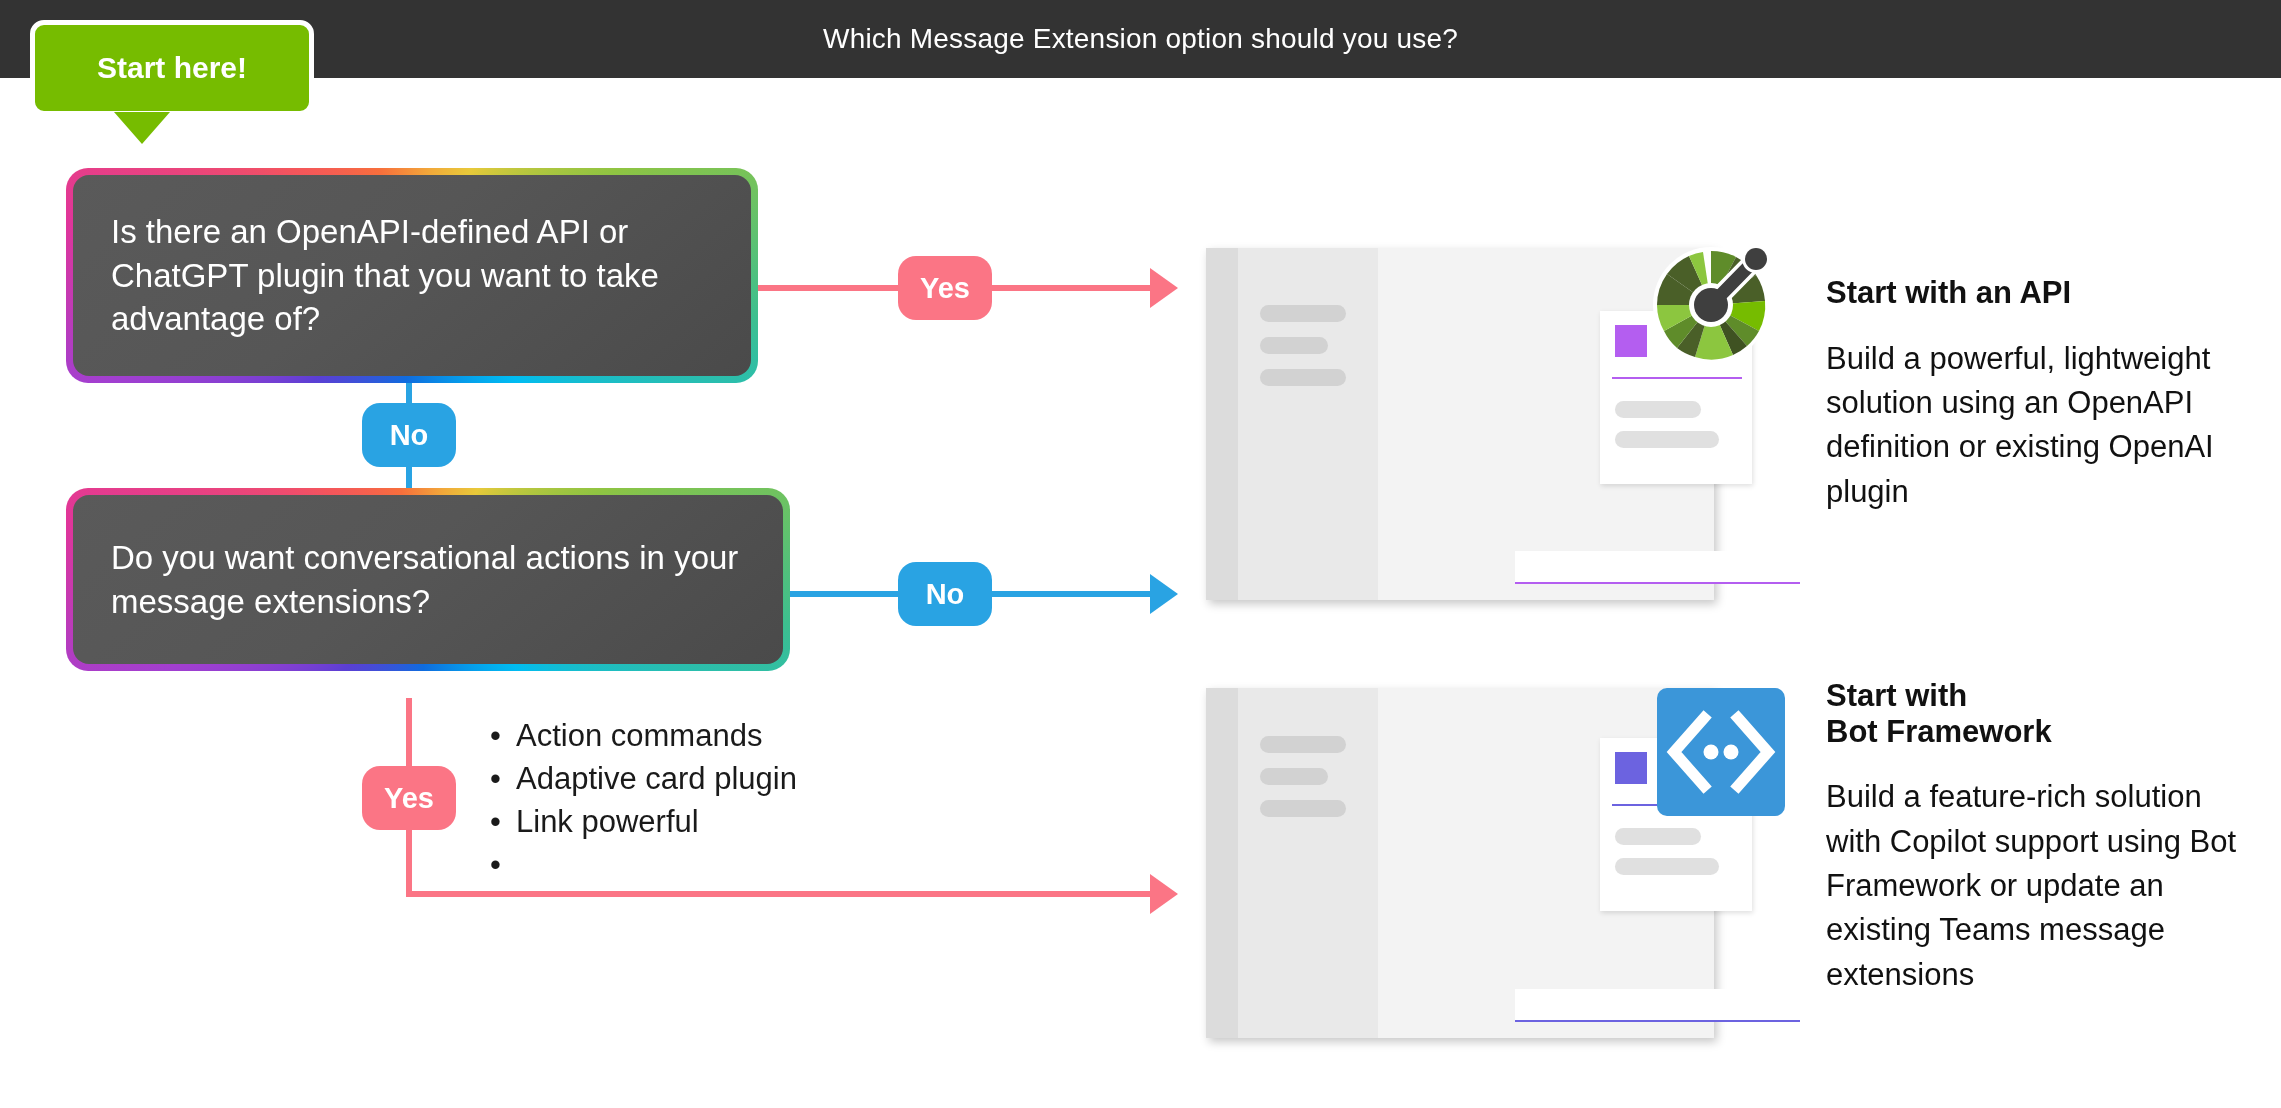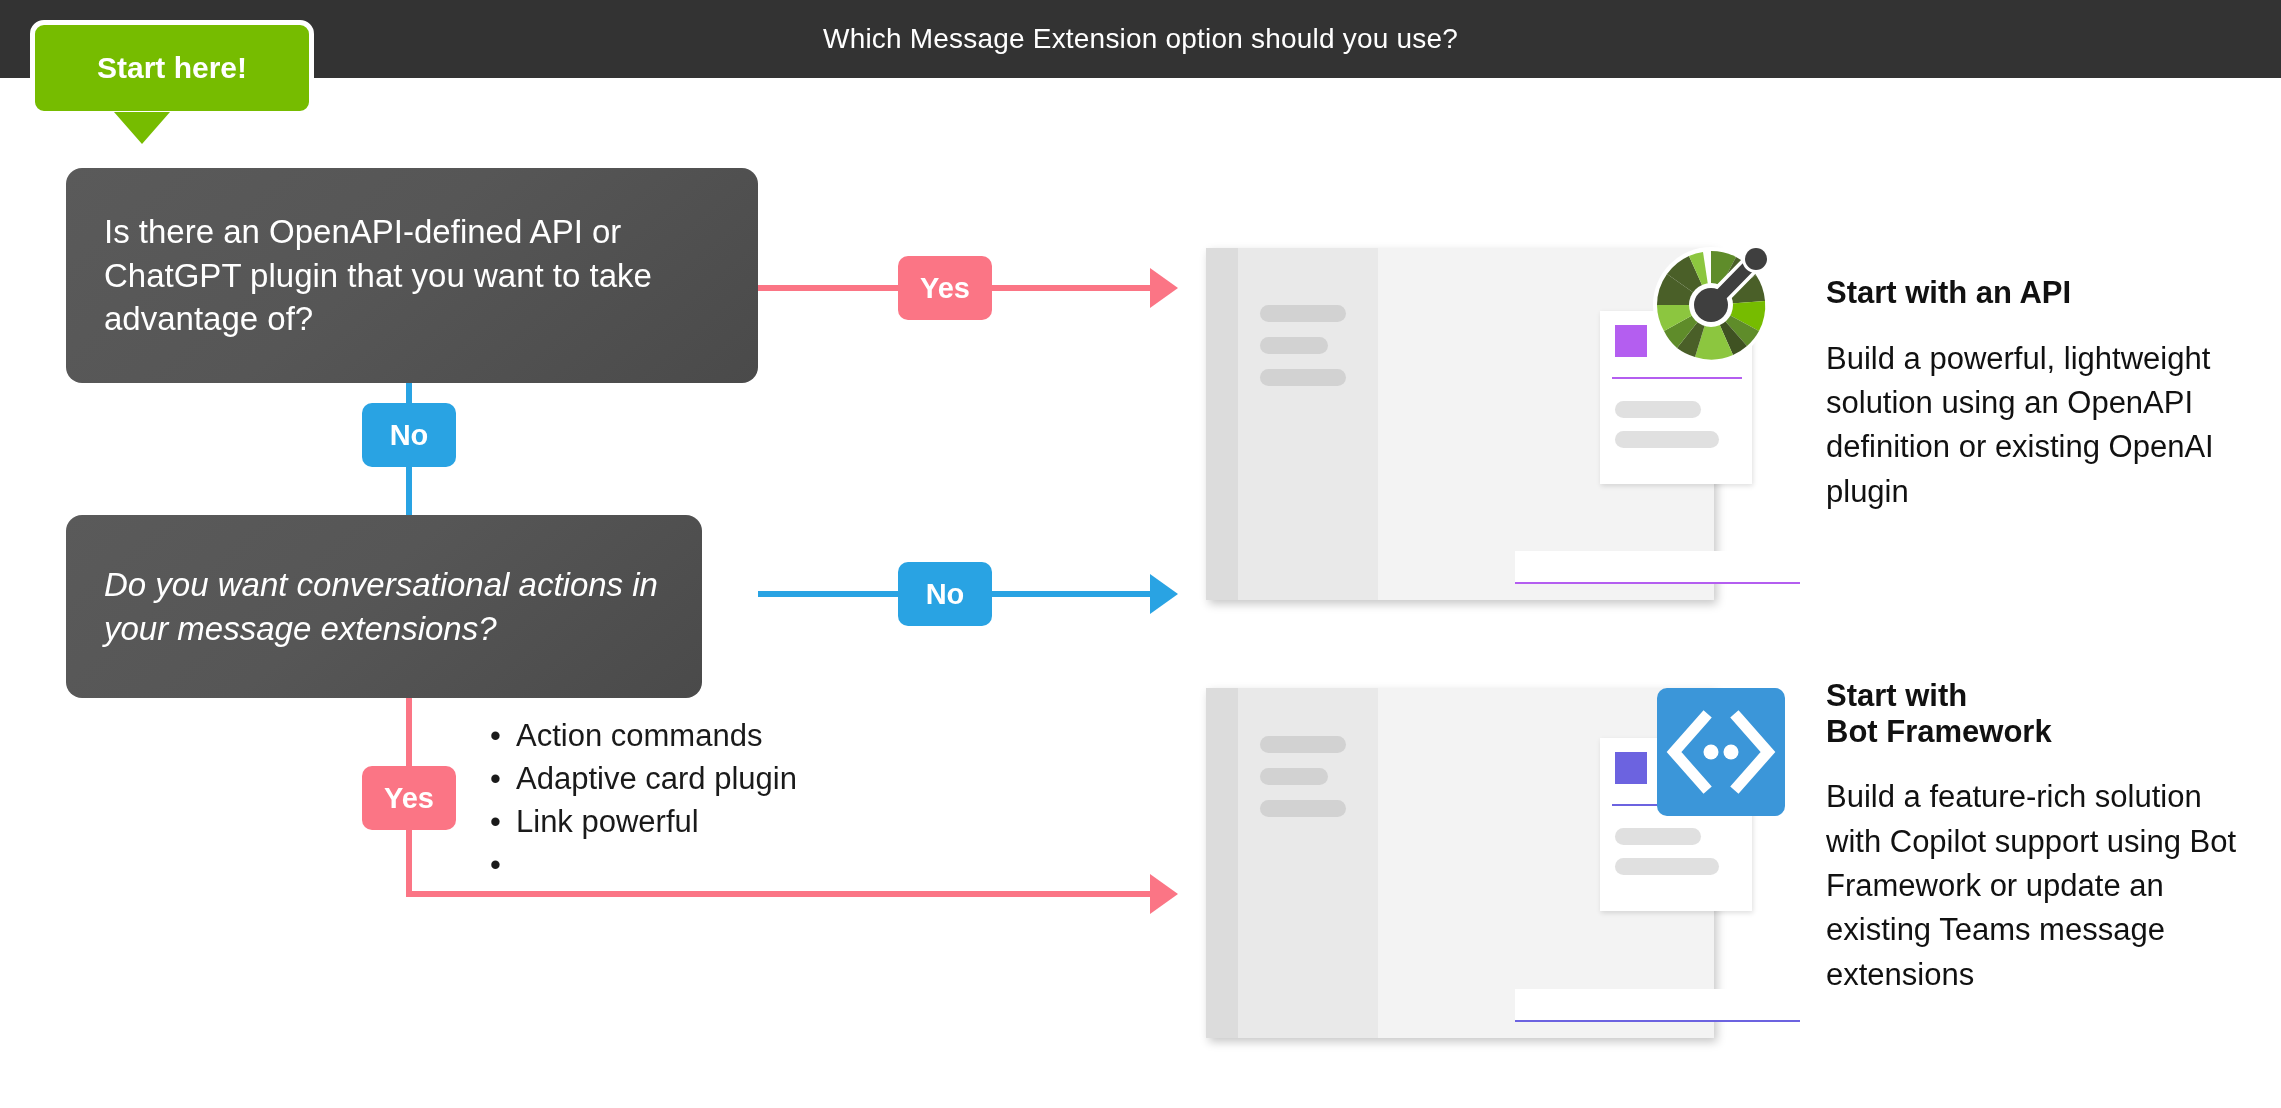--- a/index.html
+++ b/index.html
@@ -72,20 +72,21 @@
     border-left: 28px solid transparent;
     border-right: 28px solid transparent;
     border-top: 32px solid #76bc00;
     z-index: 6;
   }
 
   
   .decision-box {
     position: absolute;
     border-radius: 22px;
+    padding: 7px;
     background:
       conic-gradient(from 135deg,
         #00bcf2 0deg,
         #0f6cde 48deg,
         #5b3fd4 88deg,
         #a23fd0 116deg,
         #e0359a 144deg,
         #f4555c 176deg,
         #f76f3c 208deg,
         #f2a73a 234deg,
@@ -105,21 +106,21 @@
     padding: 0 38px;
   }
   .decision-text {
     color: #ffffff;
     font-size: 33px;
     line-height: 1.32;
     font-weight: 400;
   }
 
   #box-q1 { left: 66px; top: 168px;  width: 692px; height: 215px; }
-  #box-q2 { left: 66px; top: 515px;  width: 636px; height: 183px; font-style: italic; }
+  #box-q2 { left: 66px; top: 488px;  width: 724px; height: 183px; }
 
   
   .line-h { position: absolute; height: 6px; z-index: 2; }
   .line-v { position: absolute; width: 6px; z-index: 2; }
 
   .arrow-head {
     position: absolute;
     width: 0; height: 0;
     border-top: 20px solid transparent;
     border-bottom: 20px solid transparent;
@@ -127,21 +128,21 @@
   }
 
   .pink { background: #fb7585; }
   .blue { background: #29a3e3; }
   .arrow-pink { border-left: 28px solid #fb7585; }
   .arrow-blue { border-left: 28px solid #29a3e3; }
 
   
   .branch-label {
     position: absolute;
-    border-radius: 10px;
+    border-radius: 18px;
     color: #ffffff;
     font-size: 29px;
     font-weight: bold;
     text-align: center;
     line-height: 64px;
     height: 64px;
     z-index: 5;
     white-space: nowrap;
   }
   .label-pink { background: #fb7585; }

